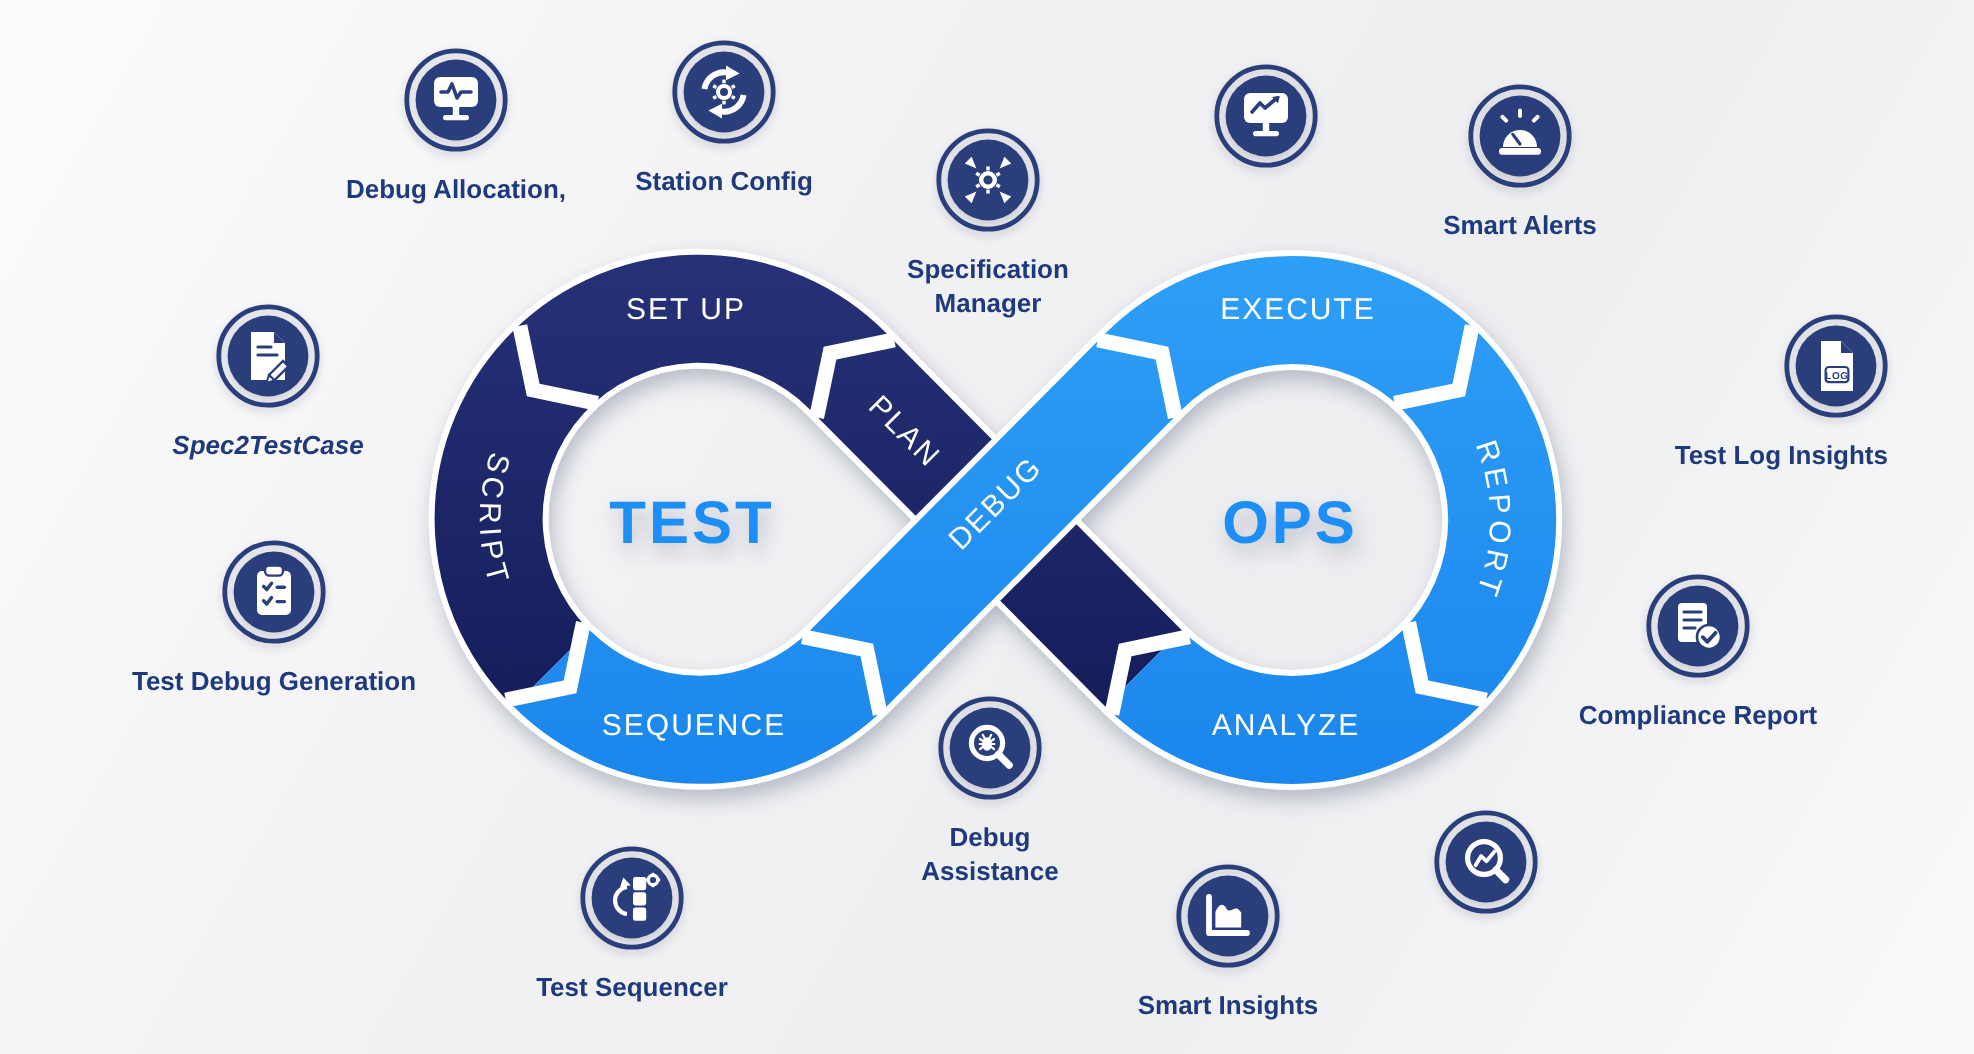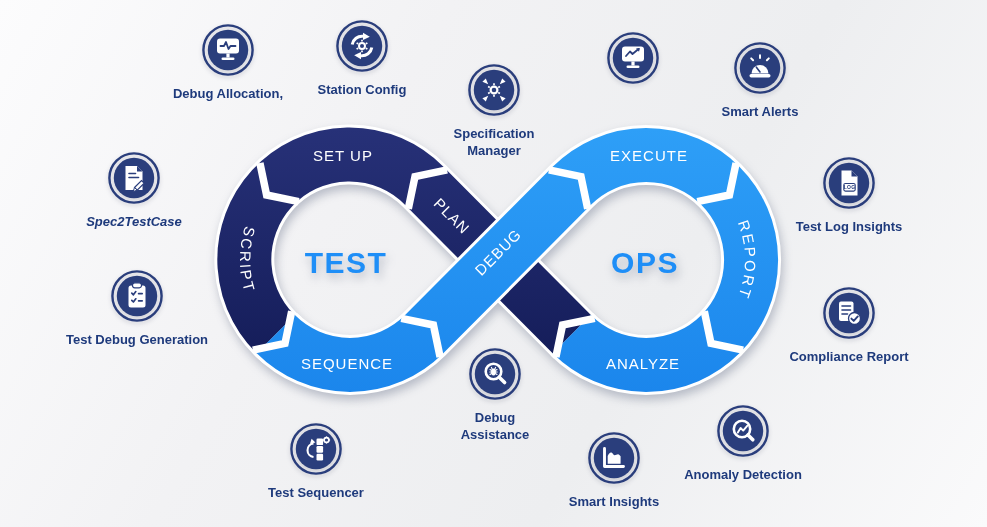--- a/index.html
+++ b/index.html
@@ -188,21 +188,21 @@
             <line x1="-5" y1="-0.5" x2="4.5" y2="-0.5"></line>
           </g>
           <path d="M 0.5 9.5 L 7.5 2.5 L 10.2 5.2 L 3.2 12.2 Z" fill="#fff" stroke="#2a3e7c" stroke-width="1.2"></path>
           <path d="M -0.8 13.5 L 0.5 9.5 L 3.2 12.2 Z" fill="#fff" stroke="#2a3e7c" stroke-width="1"></path>
         </svg></span>
     <div class="nlabel">
       <span>Spec2TestCase</span>
     </div>
   </div>
 
-  <div class="node" style="left:754px;top:157px;">
+  <div class="node" style="left:754px;top:157px;text-align:right;">
     <span class="icon"><svg viewBox="-26 -26 52 52" width="52" height="52">
           <circle r="24.6" fill="none" stroke="#2a3e7c" stroke-width="2.4"></circle>
           <circle r="20.2" fill="#2a3e7c"></circle>
           <path d="M -7.5 -12.5 H 2.5 L 8.5 -6.5 V 12.5 H -7.5 Z" fill="#fff"></path>
           <path d="M 2.5 -12.5 V -6.5 H 8.5 Z" fill="#2a3e7c"></path>
           <rect x="-5.2" y="0.5" width="11.4" height="7.6" rx="1.6" fill="none" stroke="#2a3e7c" stroke-width="1.1"></rect>
           <text x="0.5" y="6.4" font-size="5" font-weight="bold" fill="#2a3e7c" text-anchor="middle" letter-spacing="0.3">LOG</text>
         </svg></span>
     <div class="nlabel">
       <span>Test Log Insights</span>
@@ -304,18 +304,15 @@
   </div>
 
   <div class="node" style="left:648px;top:405px;">
     <span class="icon"><svg viewBox="-26 -26 52 52" width="52" height="52">
           <circle r="24.6" fill="none" stroke="#2a3e7c" stroke-width="2.4"></circle>
           <circle r="20.2" fill="#2a3e7c"></circle>
           <circle cx="-1" cy="-2" r="8.2" fill="none" stroke="#fff" stroke-width="2.6"></circle>
           <polyline points="-5.2,1.6 -2.4,-3 0.2,-0.4 4.2,-5.2" fill="none" stroke="#fff" stroke-width="1.9" stroke-linecap="round" stroke-linejoin="round"></polyline>
           <line x1="5" y1="4" x2="9.8" y2="8.8" stroke="#fff" stroke-width="3.6" stroke-linecap="round"></line>
         </svg></span>
-    <div class="nlabel">
-      <span>Anomaly Detection</span>
-    </div>
   </div>
 
 </div>
 
 </body></html>

